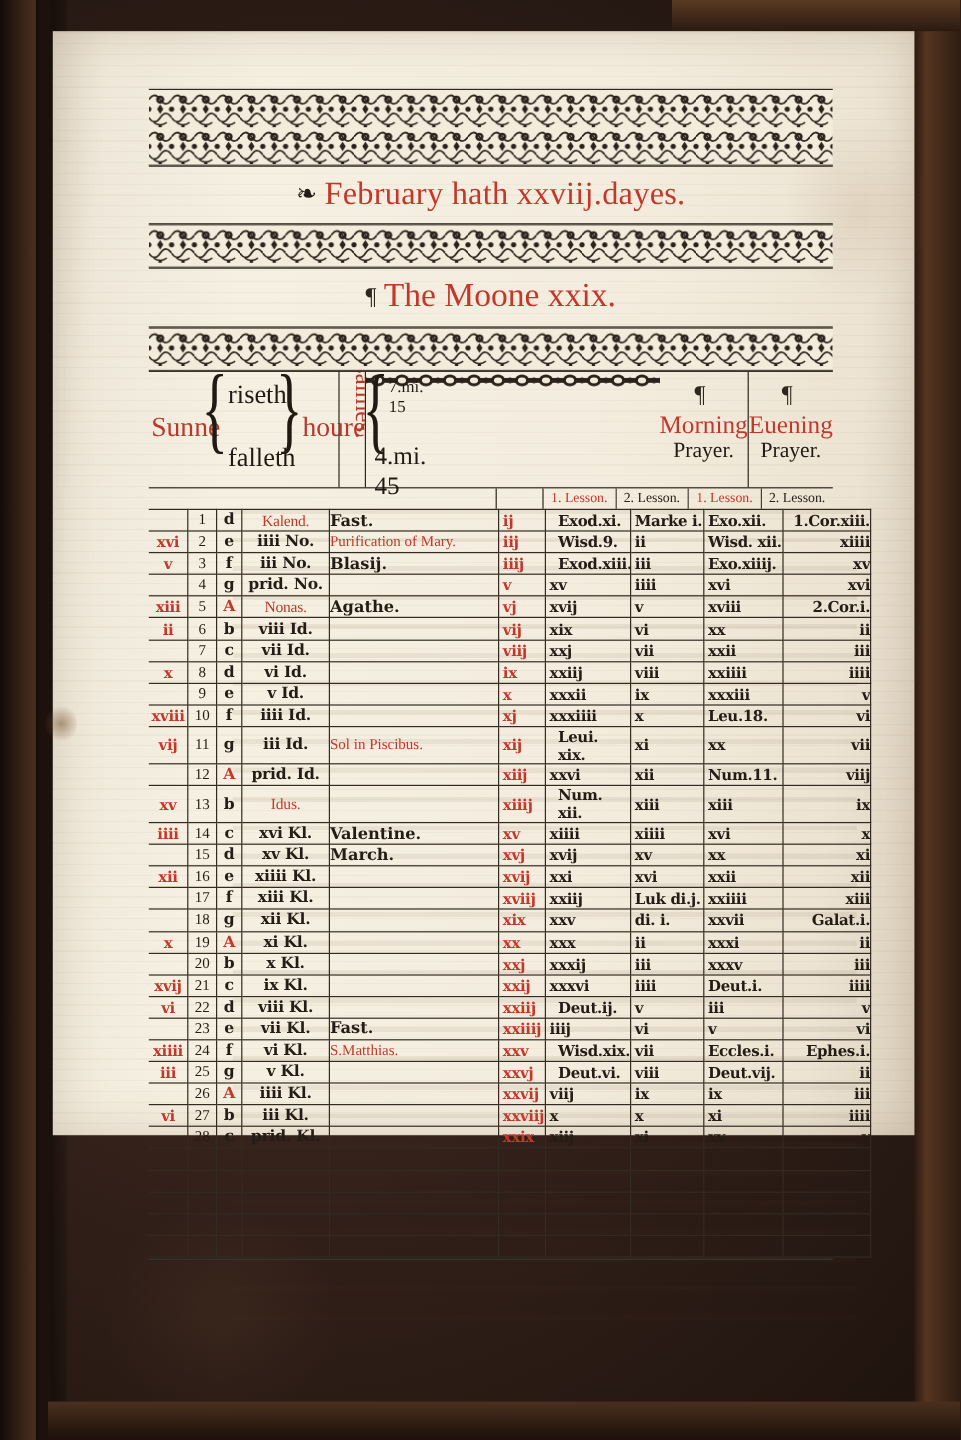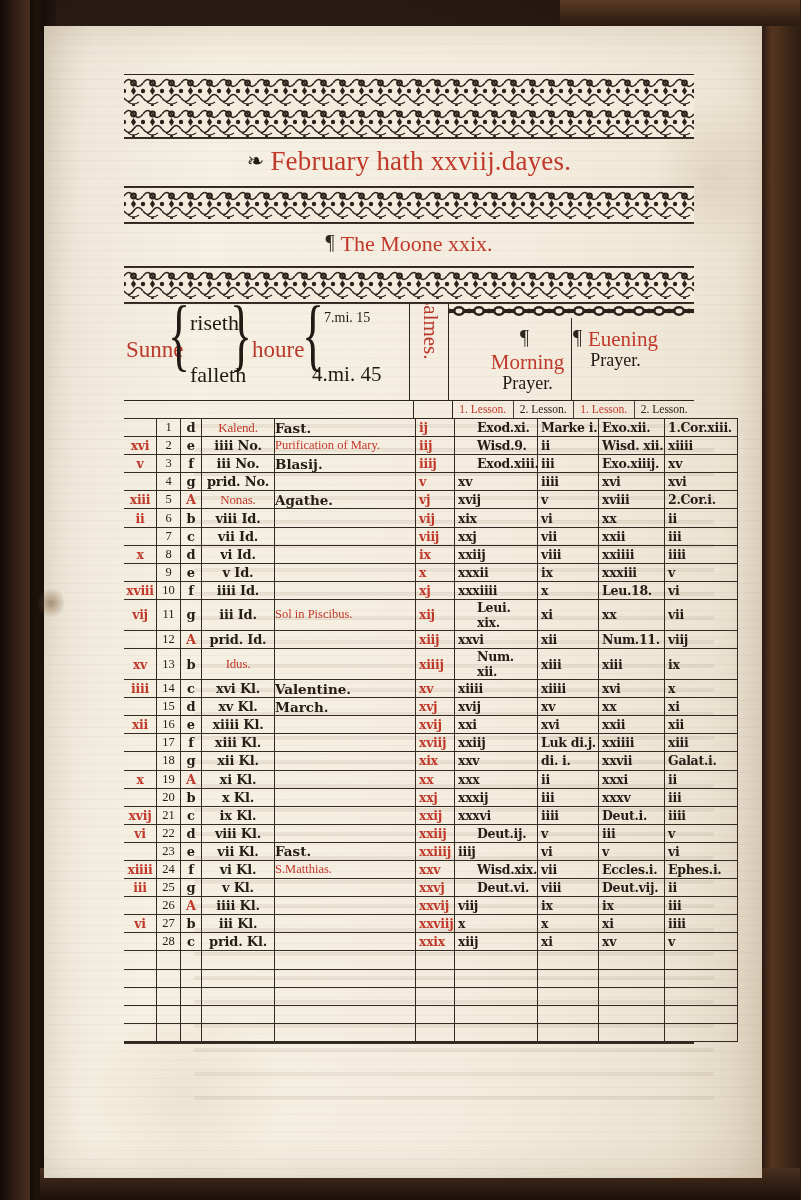--- a/index.html
+++ b/index.html
@@ -18,21 +18,21 @@
   #gutter{position:absolute;left:30px;top:0;width:26px;height:1200px;
     background:linear-gradient(90deg,rgba(0,0,0,.75),rgba(0,0,0,.15));}
   #rightboard{position:absolute;left:762px;top:0;width:39px;height:1200px;
     background:linear-gradient(90deg,#2a1a12 0%,#56351f 25%,#2c1c12 100%);}
   #topedge{position:absolute;left:560px;top:0;width:240px;height:26px;
     background:linear-gradient(180deg,#5a3a22,#2a1a11);}
   #botedge{position:absolute;left:40px;top:1168px;width:760px;height:32px;
     background:linear-gradient(0deg,#1b1009,#4a2f1e);}
 
   
-  #leaf{position:absolute;left:44px;top:26px;width:718px;height:1152px;
+  #leaf{position:absolute;left:44px;top:26px;width:718px;height:920px;
     background:
       linear-gradient(95deg,#e2d9c9 0%,#efe8da 6%,#f6f0e2 22%,#f4eddf 60%,#ece3d2 88%,#ddd2bf 100%);
     box-shadow:inset 0 0 40px rgba(150,125,95,.30);}
   #leaf:before{content:"";position:absolute;left:0;top:0;right:0;bottom:0;
     background:
       repeating-linear-gradient(0deg,rgba(160,135,105,.07) 0 1px,rgba(0,0,0,0) 1px 9px);
     pointer-events:none;}
   .foxing{position:absolute;border-radius:50%;pointer-events:none;}
   #fox1{left:-6px;top:560px;width:26px;height:34px;background:radial-gradient(circle,rgba(120,85,50,.55),rgba(120,85,50,0) 70%);}
   #fox2{left:610px;top:70px;width:120px;height:160px;background:radial-gradient(ellipse,rgba(150,115,75,.14),rgba(0,0,0,0) 70%);}
@@ -51,21 +51,21 @@
 
   
   .orn{height:34px;overflow:hidden;position:relative;
     background:#f3ecdd;}
   .orn svg{display:block;}
   .orn.tall{height:62px;}
 
   
   .headline{text-align:center;color:#c0392b;position:relative;padding:7px 0 9px;}
   .headline .big{font-size:27px;letter-spacing:.2px;}
-  .headline .med{font-size:22px;margin-top:28px;}
+  .headline .med{font-size:28px;margin-top:28px;}
   .pil{display:inline-block;color:#2e2720;margin-right:6px;font-size:20px;vertical-align:2px;}
   .pil.leaf{color:#241c15;font-size:21px;}
 
   
   #sunband{display:flex;height:96px;position:relative;}
   #sunbox{width:289px;position:relative;color:#b8382b;}
   #sunbox .sunne{position:absolute;left:2px;top:33px;font-size:23px;color:#b8382b;}
   #sunbox .houre{position:absolute;left:128px;top:33px;font-size:23px;color:#b8382b;}
   #sunbox .riseth{position:absolute;left:66px;top:6px;font-size:22px;color:#211a14;text-align:center;}
   #sunbox .falleth{position:absolute;left:66px;top:58px;font-size:22px;color:#211a14;}
@@ -76,21 +76,21 @@
   #br1{left:44px;top:8px;transform:scaleY(1.75);}
   #br2{left:106px;top:8px;transform:scaleY(1.75) scaleX(-1);}
   #br3{left:178px;top:8px;transform:scaleY(1.75);}
 
   #psalbox{width:38px;border-left:1.1px solid #2e2720;border-right:1.1px solid #2e2720;
     position:relative;overflow:hidden;}
   #psalbox span{position:absolute;left:-22px;top:6px;width:84px;
     transform:rotate(90deg);transform-origin:center;
     color:#b8382b;font-size:21px;text-align:center;}
 
-  #praybox{flex:1;display:flex;flex-direction:column;align-items:center;}
+  #praybox{flex:1;display:flex;flex-direction:row;}
   #prayorn{height:14px;overflow:hidden;border-bottom:0;}
   #prayrow{flex:1;display:flex;}
   .praycell{flex:1;text-align:center;padding-top:8px;}
   .praycell+.praycell{border-left:1.1px solid #2e2720;}
   .praycell .t1{color:#c0392b;font-size:21px;}
   .praycell .t2{color:#211a14;font-size:18px;display:block;margin-top:-2px;}
 
   
   #lesshead{display:flex;height:17px;font-size:11.5px;justify-content:center;}
   #lesshead .sp{width:289px;}
@@ -113,22 +113,22 @@
   .rom{width:72px;text-align:center;font-size:13px;font-weight:700;color:#241c15;
     letter-spacing:-.2px;}
   .rom.red{color:#c0392b;font-weight:400;font-family:"Liberation Serif",serif;font-size:13px;}
   .fest{width:140px;text-align:left;font-size:13.5px;font-weight:700;color:#241c15;}
   .fest.red{color:#c0392b;font-weight:400;font-size:12.5px;
     font-family:"Liberation Serif",serif;}
   .psal{width:35px;text-align:left;padding-left:3px;color:#c0392b;font-size:12.5px;
     font-weight:700;letter-spacing:-.3px;}
   .les{text-align:left;padding-left:3px;font-size:12.5px;font-weight:700;
     color:#241c15;letter-spacing:-.3px;}
-  .l1{width:60px;} .l2{width:57px;} .l3{width:62px;} .l4{width:69px;}
-  .les.ind{padding-left:22px;}
+  .l1{width:60px;} .l2{width:57px;} .l3{width:62px;} .l4{width:69px;text-align:right;}
+  .les.ind{padding-left:10px;}
   .blank td{height:17.1px;}
 
   
   #stamp{position:absolute;left:330px;top:1176px;color:#9a8468;font-size:7px;
     letter-spacing:1px;font-family:"Liberation Sans",sans-serif;}
 </style>
 </head>
 <body>
 
 <div id="photo">

